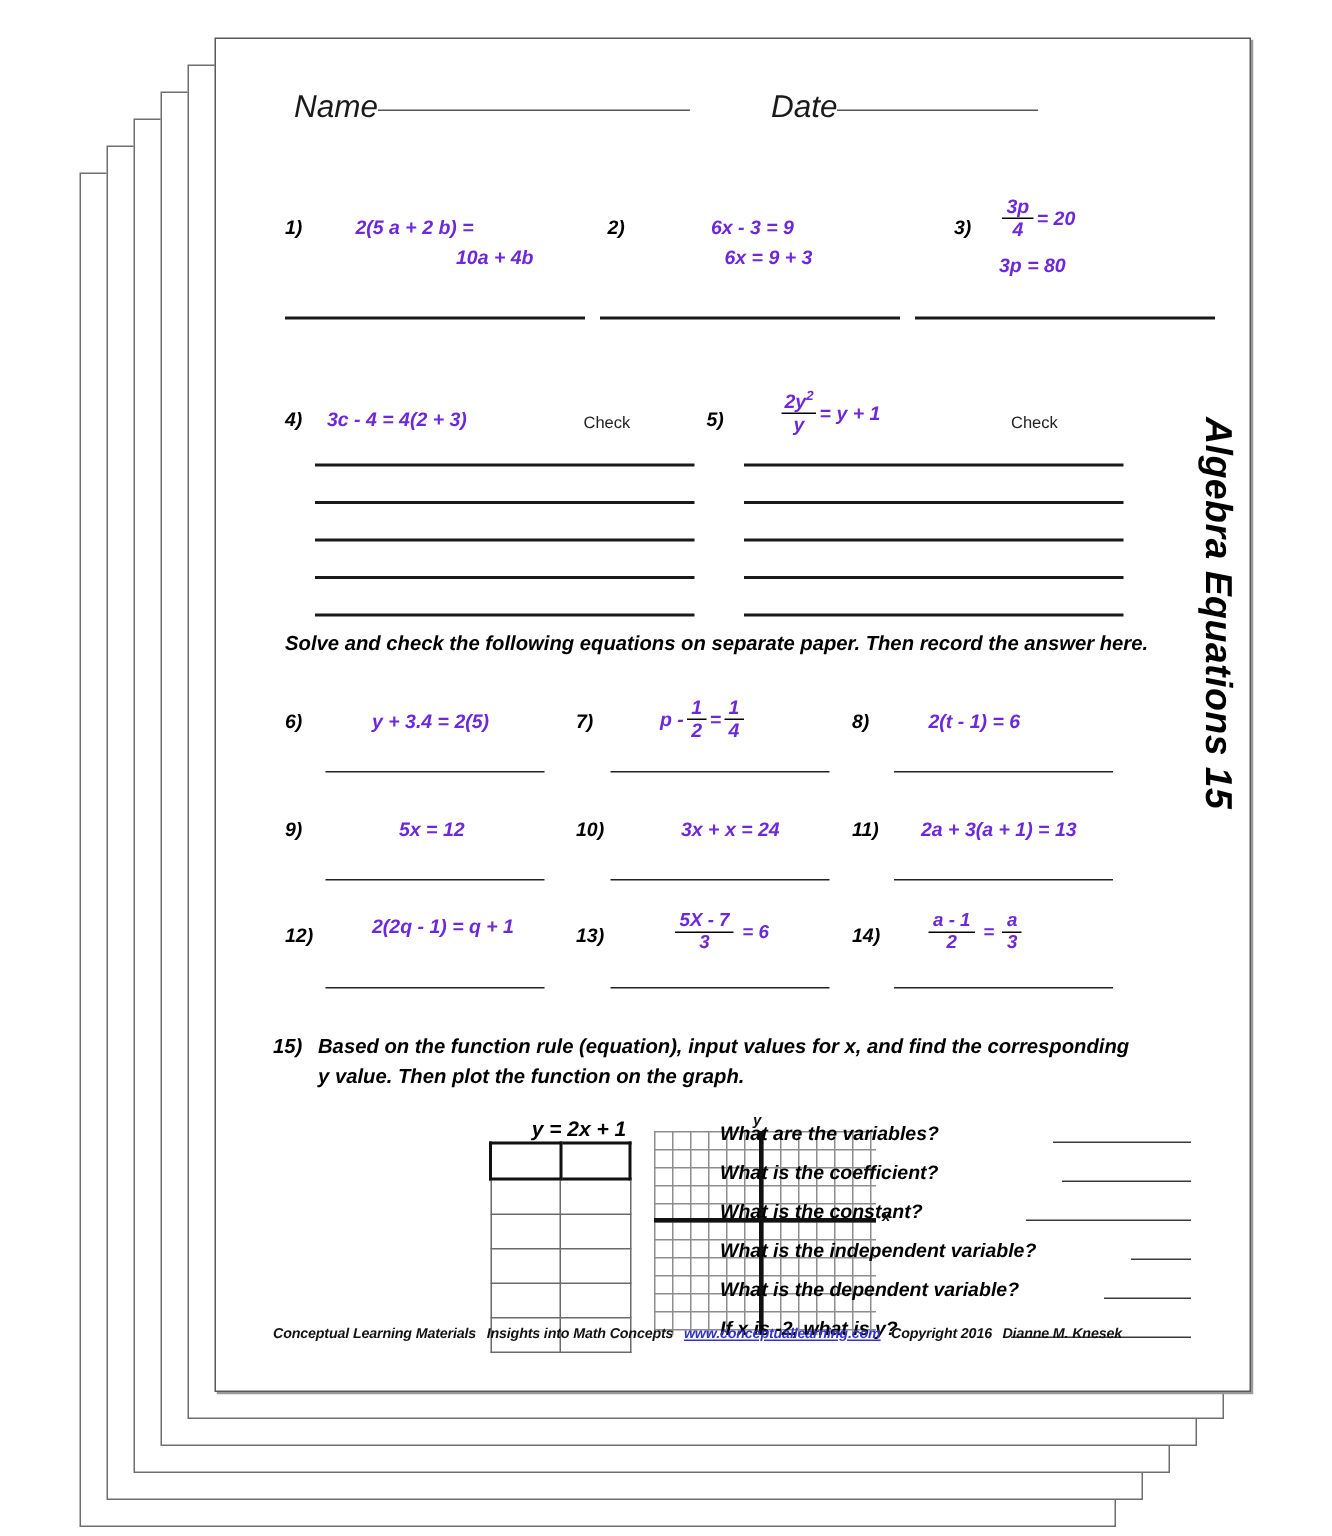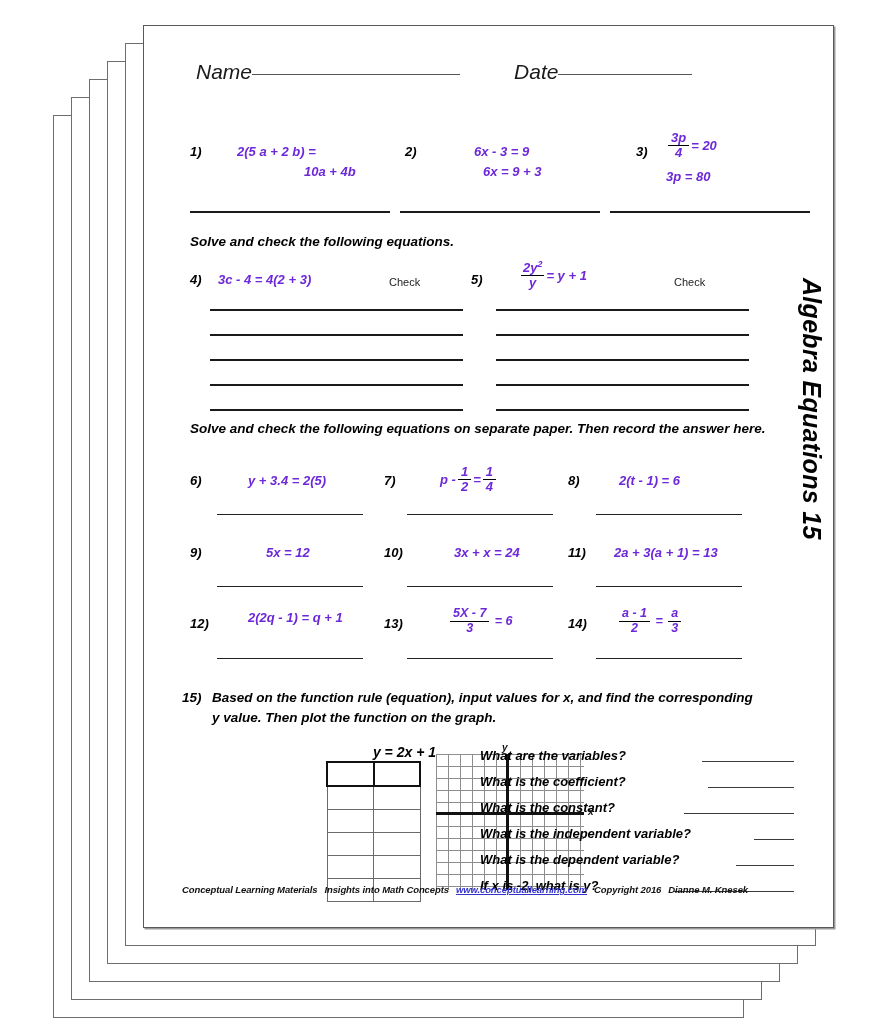--- a/index.html
+++ b/index.html
@@ -146,21 +146,21 @@
   }
   .frac.tight .num { padding: 0 2px; }
   sup.exp { font-size: 0.68em; vertical-align: super; line-height: 0; }
 
   
   #func-eq {
     position: absolute;
     left: 192px;
     top: 718px;
     width: 100px;
-    text-align: right;
+    text-align: center;
     font-weight: bold;
     font-style: italic;
     font-size: 14px;
   }
   #func-table {
     position: absolute;
     left: 182px;
     top: 735px;
     width: 95px;
     height: 132px;
@@ -279,21 +279,20 @@
         <span class="num">3p</span>
         <span class="den">4</span>
       </span><span>= 20</span>
     </div>
     <div class="pbody" style="left:522px; top:143px;">3p  = 80</div>
 
     <div class="rule" style="left:46px; top:185px; width:200px;"></div>
     <div class="rule" style="left:256px; top:185px; width:200px;"></div>
     <div class="rule" style="left:466px; top:185px; width:200px;"></div>
 
-    <div class="direction" style="left:46px; top:208px;">Solve and check the following equations.</div>
 
     <div class="pnum" style="left:46px; top:246px;">4)</div>
     <div class="pbody" style="left:74px; top:246px;">3c - 4 = 4(2 + 3)</div>
     <div class="check-lbl" style="left:245px; top:250px;">Check</div>
 
     <div class="pnum" style="left:327px; top:246px;">5)</div>
     <div class="pbody" style="left:375px; top:236px;">
       <span class="frac tight">
         <span class="num"><span>2y</span><sup class="exp">2</sup></span>
         <span class="den">y</span>

